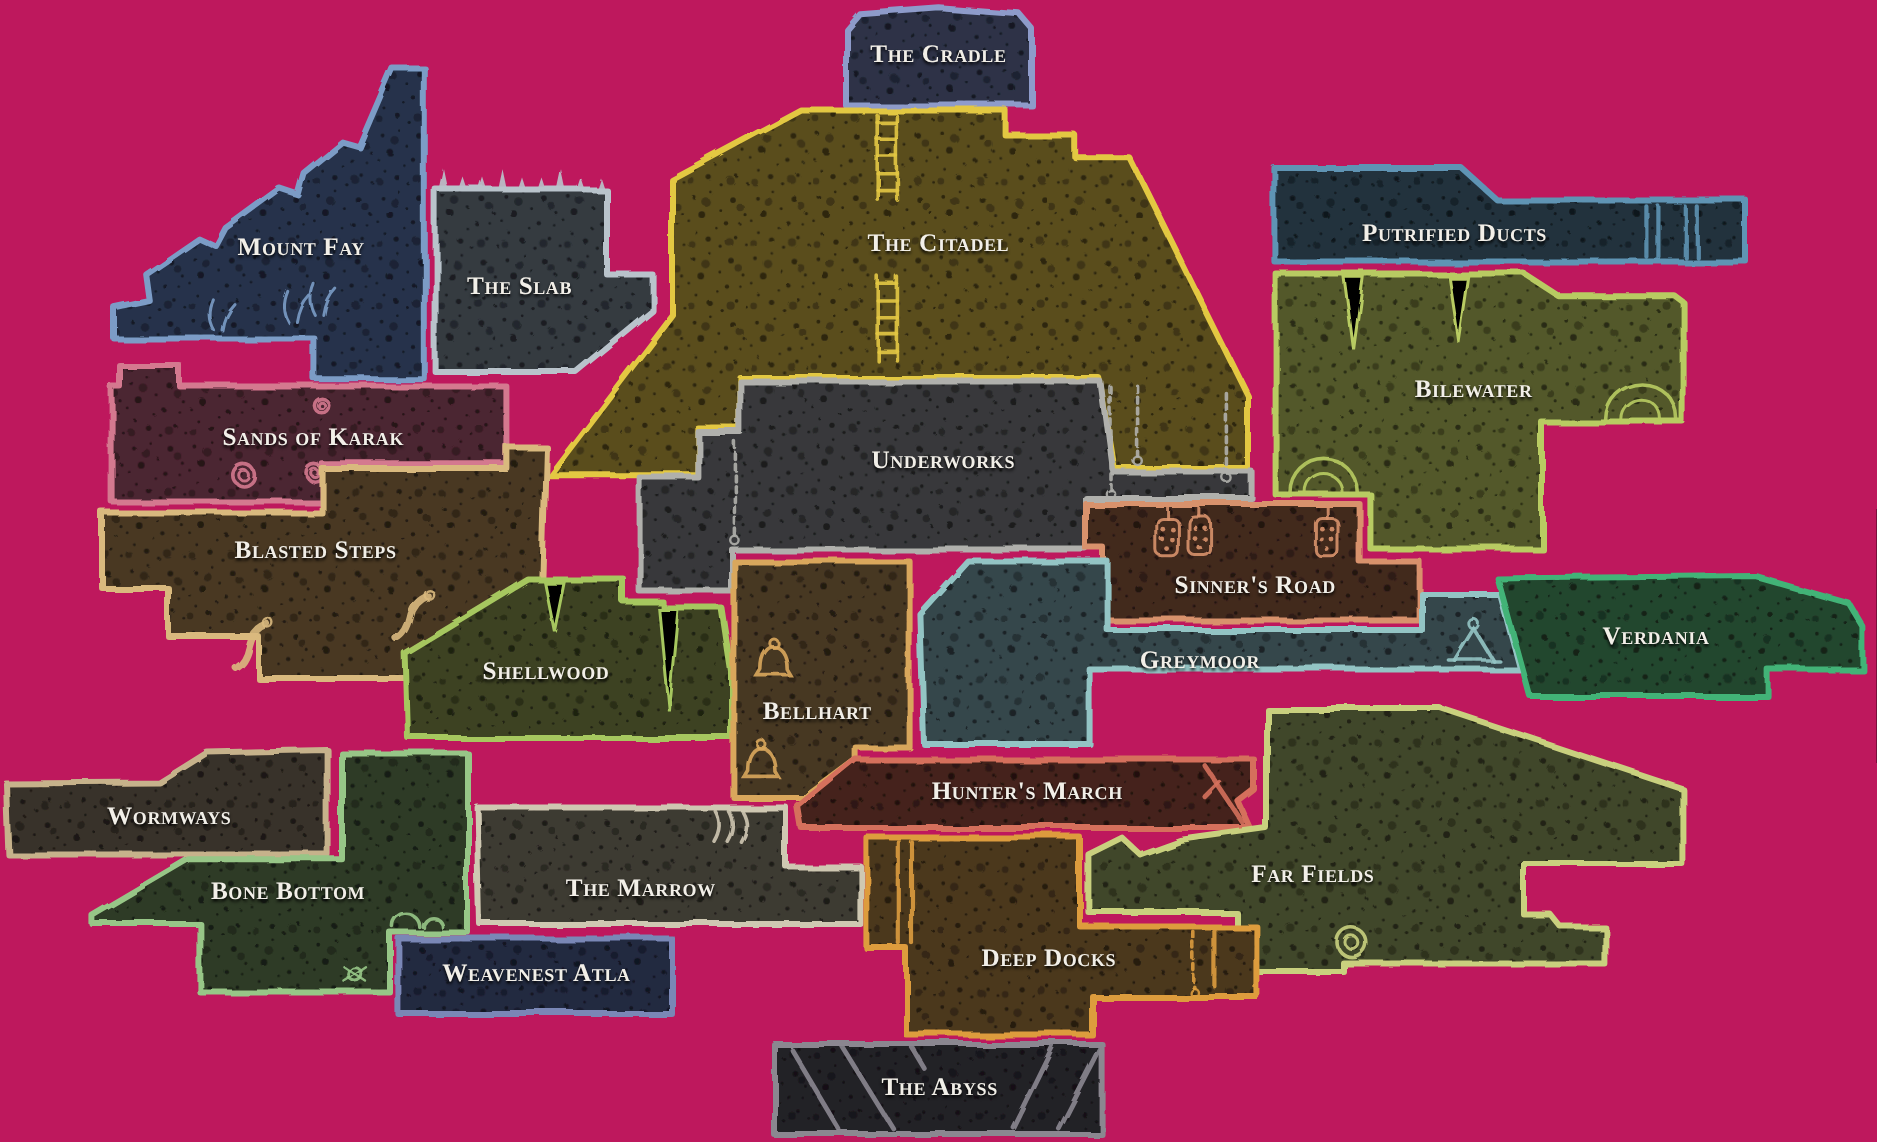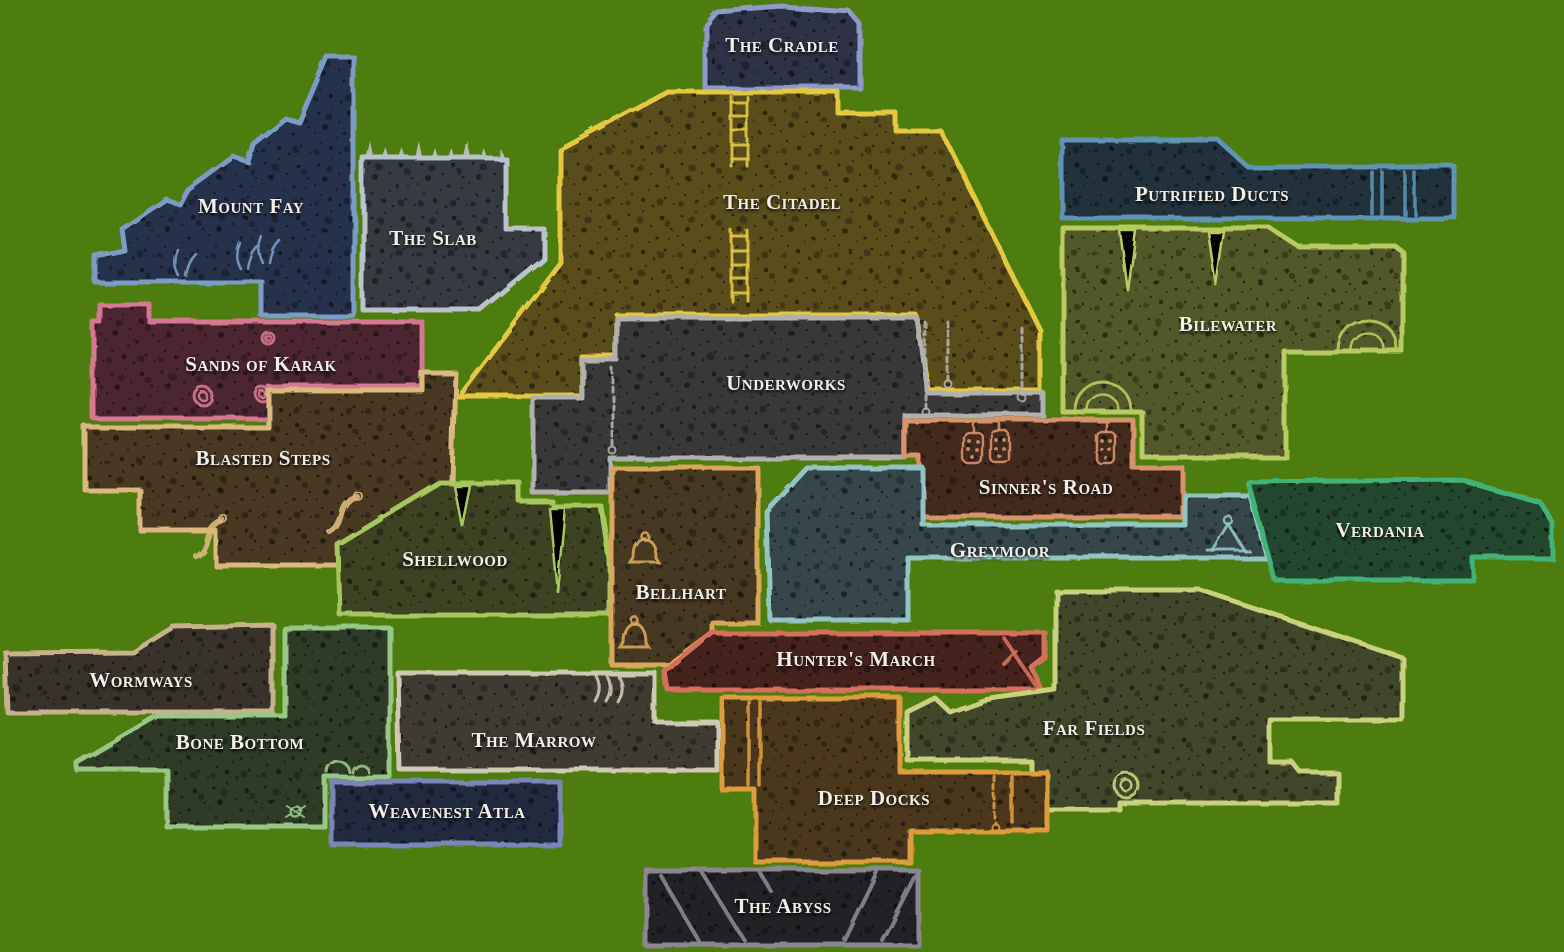--- a/index.html
+++ b/index.html
@@ -1,17 +1,17 @@
 <!DOCTYPE html>
 <html><head>
 <meta charset="utf-8">
 <style>
   html,body{margin:0;padding:0;background:#000;}
   body{width:1564px;height:952px;overflow:hidden;font-family:"Liberation Serif","DejaVu Serif",serif;}
-  #map-wrap{position:relative;width:1564px;height:952px;background:#4d7c0f;}
+  #map-wrap{position:relative;width:1564px;height:952px;background:#be185d;}
   svg{display:block;}
   .region-label{
     font-family:"Liberation Serif","DejaVu Serif",serif;
     font-variant:small-caps;
     font-weight:700;
     letter-spacing:.5px;
     fill:#f2efe8;
     filter:drop-shadow(0 2px 1.5px rgba(0,0,0,.95));
     pointer-events:none;
   }

